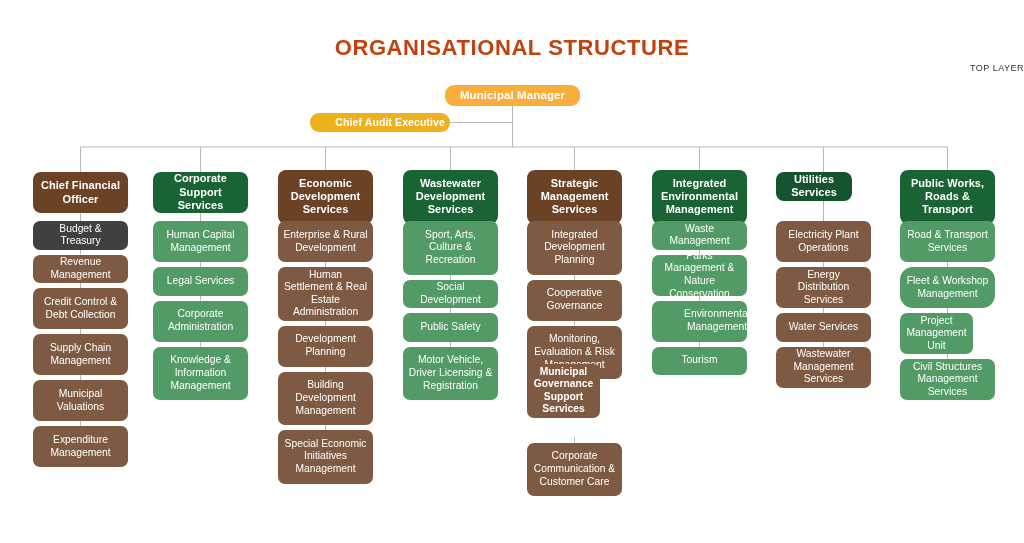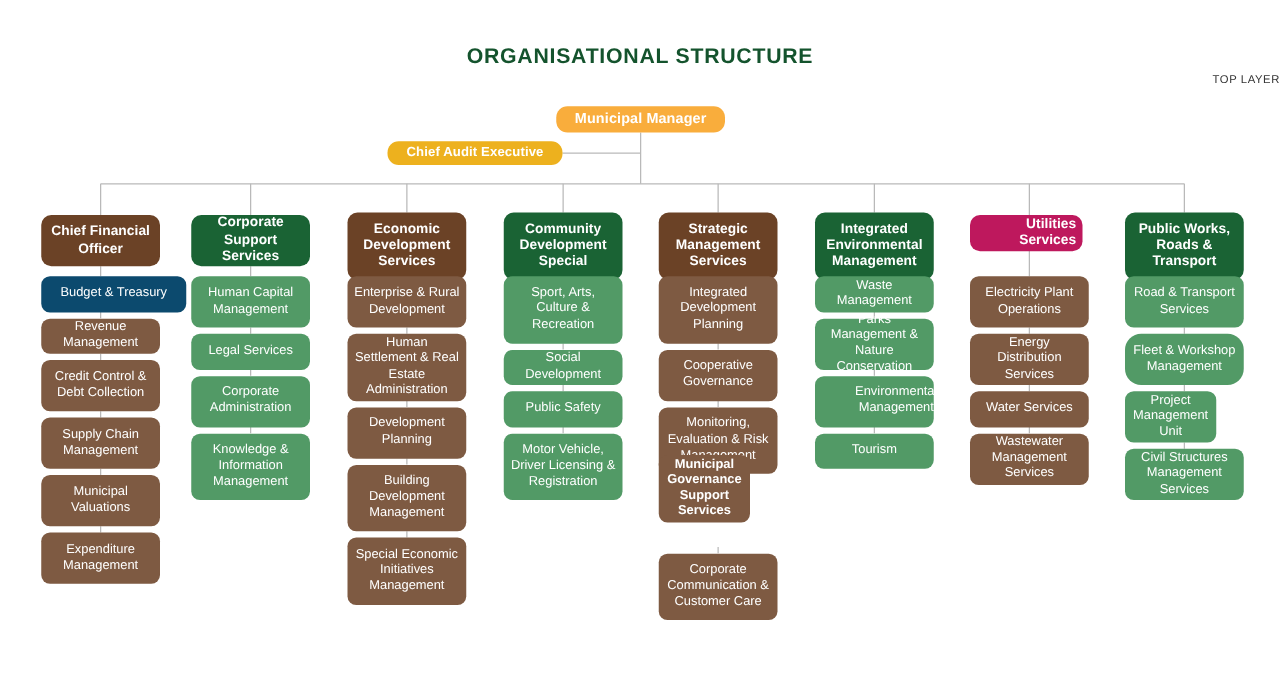--- a/index.html
+++ b/index.html
@@ -25,24 +25,24 @@
 
   
   .title-block {
     position: absolute;
     left: 0;
     top: 36px;
     width: 1024px;
     text-align: center;
   }
   .chart-title {
-    font-size: 17px;
+    font-size: 22px;
     font-weight: bold;
     letter-spacing: 0.6px;
-    color: #14532d;
+    color: #c2410c;
     line-height: 1.1;
   }
   .chart-subtitle {
     font-size: 9px;
     letter-spacing: 0.5px;
     color: #333333;
     margin-top: 3px;
     text-align: right;
   }
 
@@ -148,30 +148,30 @@
       <line x1="947.5" y1="147" x2="947.5" y2="170" stroke="#b9b9b9" stroke-width="1"></line>
       <line x1="947.5" y1="262" x2="947.5" y2="267" stroke="#b9b9b9" stroke-width="1"></line>
       <line x1="947.5" y1="308" x2="947.5" y2="313" stroke="#b9b9b9" stroke-width="1"></line>
       <line x1="947.5" y1="354" x2="947.5" y2="359" stroke="#b9b9b9" stroke-width="1"></line>
     </svg>
 
   <div class="pill pill-top" id="manager-pill" style="left: 445px; top: 85px; width: 135px; height: 21px; background: rgb(249, 173, 60);">
     <span>Municipal Manager</span>
   </div>
 
-  <div class="pill pill-top" id="audit-pill" style="left: 310px; top: 113px; width: 140px; height: 19px; background: rgb(237, 177, 30); font-size: 10.5px;">
+  <div class="pill pill-top" id="audit-pill" style="left: 310px; top: 113px; width: 140px; height: 19px; background: rgb(237, 177, 30); font-size: 10.5px; justify-content: flex-end;">
     <span>Chief Audit Executive</span>
   </div>
 
   <div id="columns-host">
       <div class="column" style="left: 33px;">
         <div class="pill dept-head" style="left: 0px; top: 172px; width: 95px; height: 41px; background: rgb(107, 66, 38);">
           <span>Chief Financial Officer</span>
         </div>
-        <div class="pill dept-item" style="left: 0px; top: 221px; width: 116px; height: 28.5px; background: #0c4a6e;">
+        <div class="pill dept-item" style="left: 0px; top: 221px; width: 95px; height: 28.5px; background: #404040;">
           <span>Budget &amp; Treasury</span>
         </div>
         <div class="pill dept-item" style="left: 0px; top: 254.5px; width: 95px; height: 28.5px; background: rgb(126, 90, 66);">
           <span>Revenue Management</span>
         </div>
         <div class="pill dept-item" style="left: 0px; top: 288px; width: 95px; height: 41px; background: rgb(126, 90, 66);">
           <span>Credit Control &amp; Debt Collection</span>
         </div>
         <div class="pill dept-item" style="left: 0px; top: 334px; width: 95px; height: 41px; background: rgb(126, 90, 66); align-items: center;">
           <span>Supply Chain Management</span>
@@ -215,21 +215,21 @@
         </div>
         <div class="pill dept-item" style="left: 0px; top: 371.5px; width: 95px; height: 53.5px; background: rgb(126, 90, 66);">
           <span>Building Development Management</span>
         </div>
         <div class="pill dept-item" style="left: 0px; top: 430px; width: 95px; height: 53.5px; background: rgb(126, 90, 66);">
           <span>Special Economic Initiatives Management</span>
         </div>
       </div>
       <div class="column" style="left: 403px;">
         <div class="pill dept-head" style="left: 0px; top: 170px; width: 95px; height: 53.5px; background: rgb(26, 99, 52);">
-          <span>Community Development Special</span>
+          <span>Wastewater Development Services</span>
         </div>
         <div class="pill dept-item" style="left: 0px; top: 221px; width: 95px; height: 53.5px; background: rgb(82, 154, 102);">
           <span>Sport, Arts, Culture &amp; Recreation</span>
         </div>
         <div class="pill dept-item" style="left: 0px; top: 279.5px; width: 95px; height: 28.5px; background: rgb(82, 154, 102);">
           <span>Social Development</span>
         </div>
         <div class="pill dept-item" style="left: 0px; top: 313px; width: 95px; height: 28.5px; background: rgb(82, 154, 102);">
           <span>Public Safety</span>
         </div>
@@ -268,21 +268,21 @@
           <span>Parks Management &amp; Nature Conservation</span>
         </div>
         <div class="pill dept-item" style="left: 0px; top: 300.5px; width: 95px; height: 41px; background: rgb(82, 154, 102); padding-left: 40px;">
           <span>Environmental Management</span>
         </div>
         <div class="pill dept-item" style="left: 0px; top: 346.5px; width: 95px; height: 28.5px; background: rgb(82, 154, 102);">
           <span>Tourism</span>
         </div>
       </div>
       <div class="column" style="left: 776px;">
-        <div class="pill dept-head" style="left: 0px; top: 172px; width: 90px; height: 28.5px; background: #be185d; text-align: right;">
+        <div class="pill dept-head" style="left: 0px; top: 172px; width: 76px; height: 28.5px; background: #14532d;">
           <span>Utilities Services</span>
         </div>
         <div class="pill dept-item" style="left: 0px; top: 221px; width: 95px; height: 41px; background: rgb(126, 90, 66);">
           <span>Electricity Plant Operations</span>
         </div>
         <div class="pill dept-item" style="left: 0px; top: 267px; width: 95px; height: 41px; background: rgb(126, 90, 66);">
           <span>Energy Distribution Services</span>
         </div>
         <div class="pill dept-item" style="left: 0px; top: 313px; width: 95px; height: 28.5px; background: rgb(126, 90, 66);">
           <span>Water Services</span>

